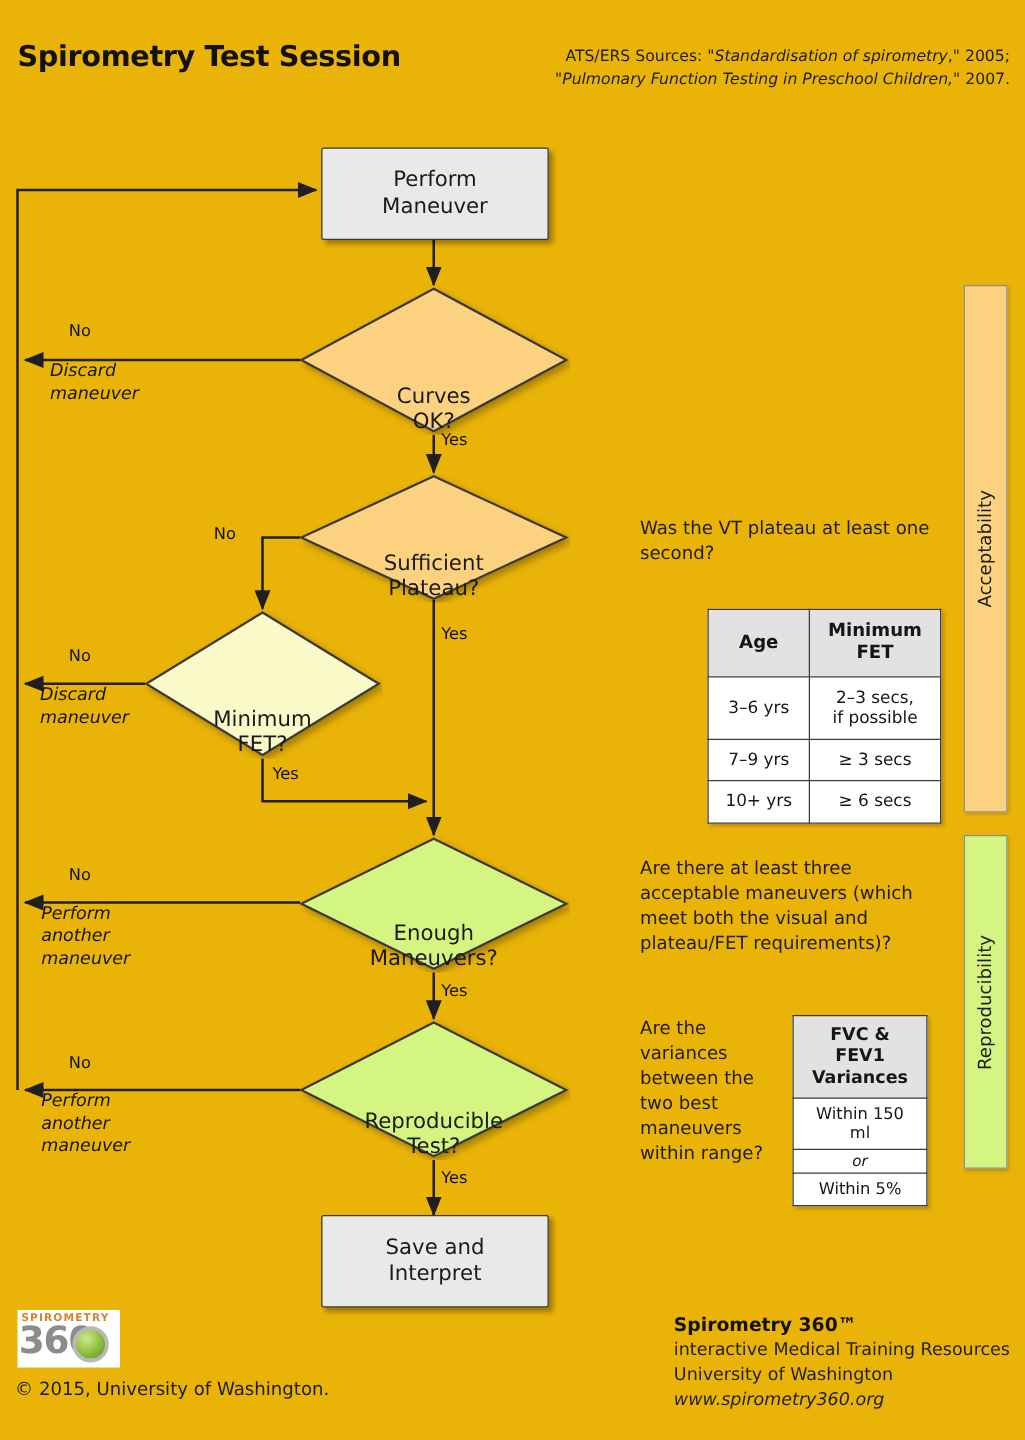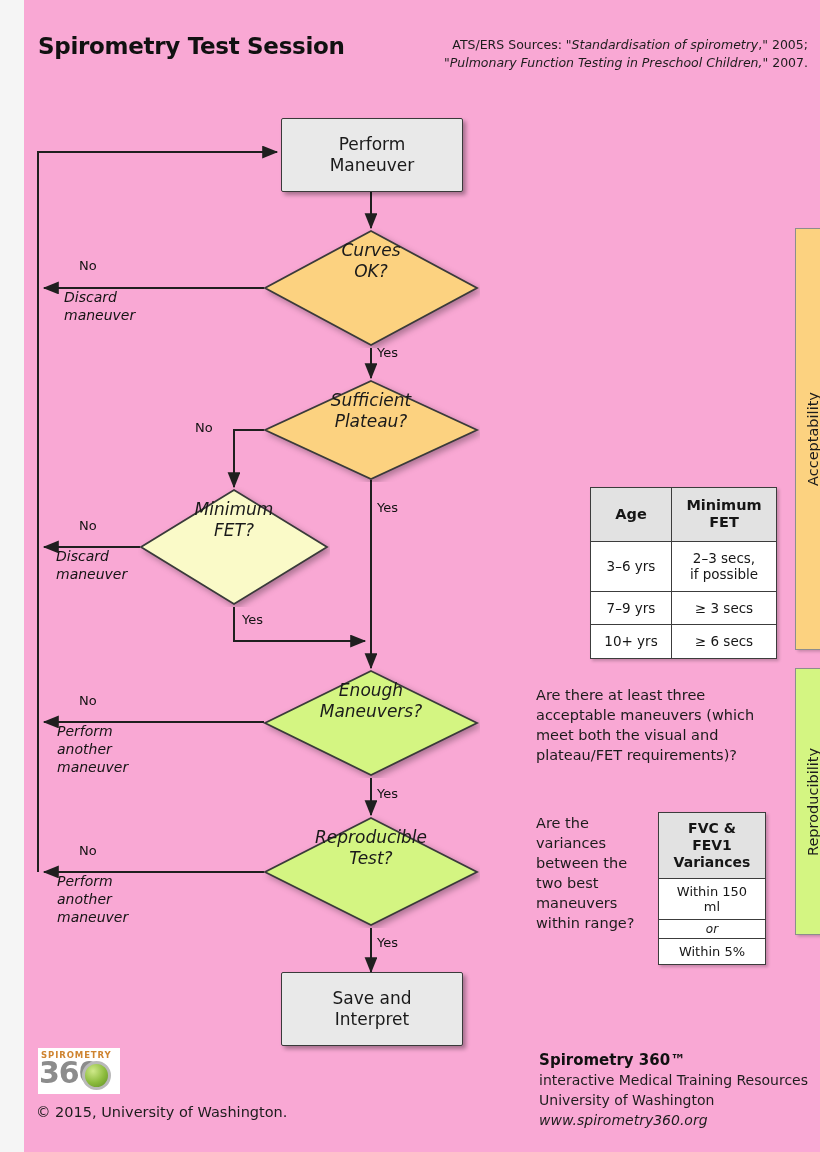--- a/index.html
+++ b/index.html
@@ -11,22 +11,21 @@
     width: 820px;
     height: 1152px;
     position: relative;
     font-family: "DejaVu Sans", "Liberation Sans", sans-serif;
     color: #1a1a1a;
     overflow: hidden;
   }
   .page {
     position: absolute;
     inset: 0;
-    background: #f9a8d4;
-    margin-left: 24px;
+    background: #eab308;
   }
   
   #title {
     position: absolute;
     left: 14px;
     top: 33px;
     font-size: 23px;
     font-weight: bold;
     letter-spacing: -0.3px;
     color: #111;
@@ -67,30 +66,29 @@
     font-size: 17px;
     box-shadow: 3px 3px 4px rgba(0,0,0,0.33);
     border-radius: 2px;
   }
   .diamond-wrap {
     position: absolute;
   }
   .diamond-wrap svg { position: absolute; left: 0; top: 0; }
   .diamond-label {
     position: absolute;
-    left: 0; top: 12px;
+    left: 0; top: 0;
     width: 100%; height: 100%;
     display: flex;
-    align-items: flex-start;
+    align-items: flex-end;
     justify-content: center;
     text-align: center;
     font-size: 17px;
     line-height: 1.22;
     color: #1a1a1a;
-    font-style: italic;
   }
 
   
   .elabel {
     position: absolute;
     font-size: 13px;
     color: #121212;
     white-space: nowrap;
   }
   .esub {
@@ -384,20 +382,21 @@
 
   <div class="elabel" style="left:55px; top:843px;">No</div>
   <div class="esub" style="left:33px; top:872px;">
     <div>Perform</div>
     <div>another</div>
     <div>maneuver</div>
   </div>
   <div class="elabel" style="left:353px; top:935px;">Yes</div>
 
 
+  <div class="annot" style="left:512px; top:413px; width:232px;">Was the VT plateau at least one second?</div>
 
 
   <div class="annot" style="left:512px; top:685px; width:250px;">Are there at least three acceptable maneuvers (which meet both the visual and plateau/FET requirements)?</div>
 
   <div class="annot" style="left:512px; top:813px; width:112px;">Are the variances between the two best maneuvers within range?</div>
 
   <div class="sidebar" style="left:771px; top:228px; width:33px; height:420px; background:#FCD280;">
     <span class="vlabel">Acceptability</span>
   </div>
 

